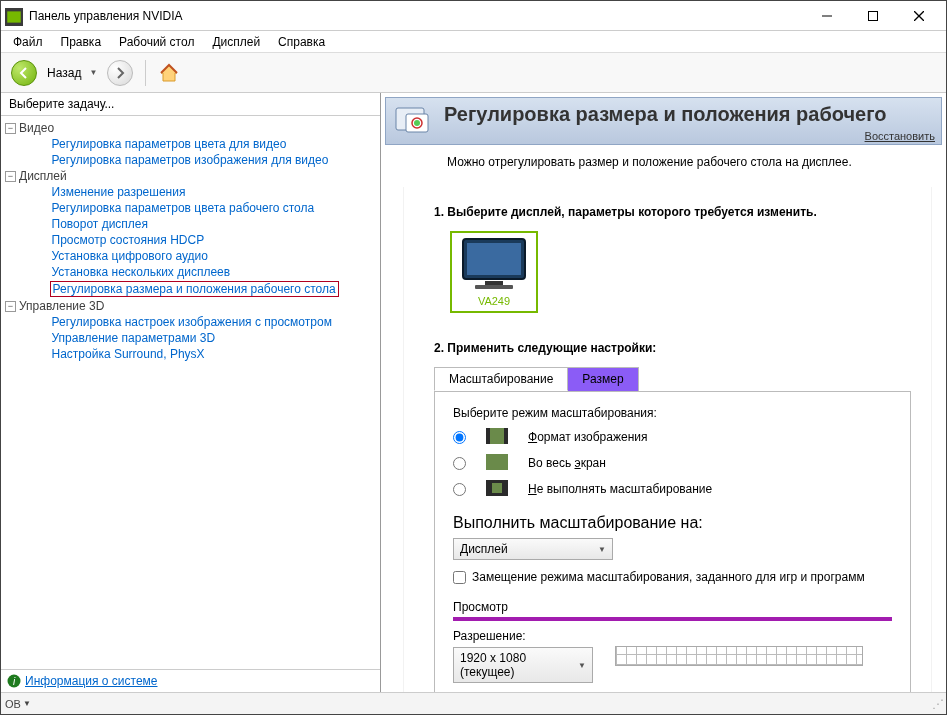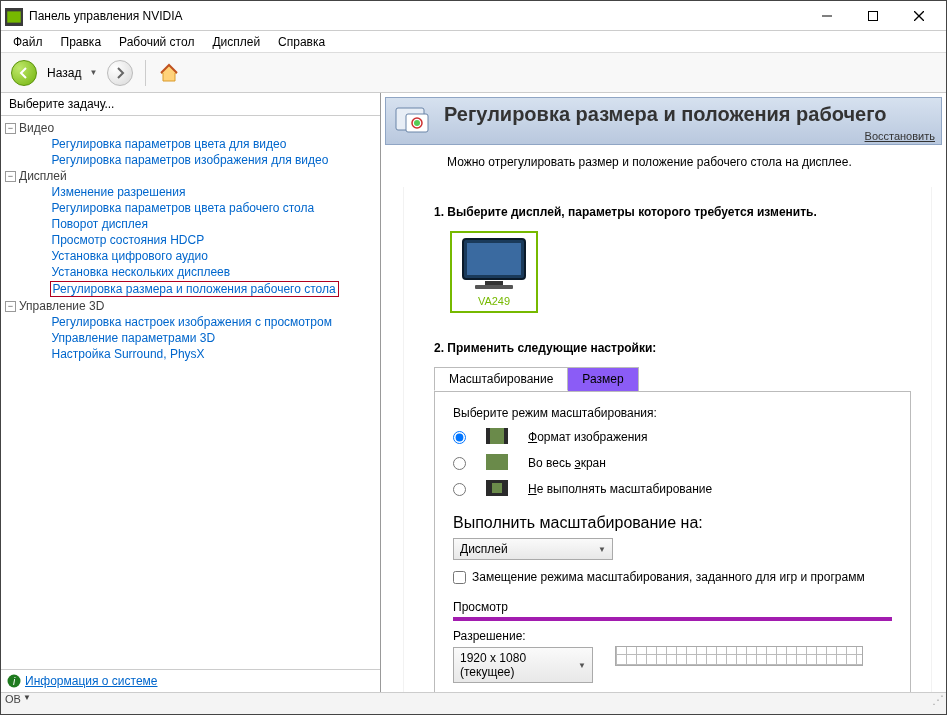--- a/index.html
+++ b/index.html
@@ -78,21 +78,21 @@
   .fieldset { margin-top:16px; }
   .fs-label { font-size:12px; }
   .fs-line { border-top:4px solid #a21caf; margin-top:3px; padding-top:8px; }
   .res-row { display:flex; align-items:center; gap:22px; }
   .preview-grid { width: 248px; height: 20px; background:
     repeating-linear-gradient(90deg, #bbb 0 1px, transparent 1px 10px),
     repeating-linear-gradient(0deg, #bbb 0 1px, transparent 1px 10px);
     border:1px solid #aaa; }
 
   
-  .statusbar { height:22px; border-top:1px solid #ccc; display:flex; align-items:flex-start; padding:0 4px; font-size:11px; color:#444; background:#f4f4f4; }
+  .statusbar { height:22px; border-top:1px solid #ccc; display:flex; align-items:center; padding:0 4px; font-size:11px; color:#444; background:#f4f4f4; }
   .statusbar .sb-caret { font-size:8px; margin-left:2px; }
   .statusbar .sb-grip { margin-left:auto; color:#aaa; font-size:12px; letter-spacing:-2px; }
 
   
   ::-webkit-scrollbar { width:17px; height:17px; }
   ::-webkit-scrollbar-track { background:#f0f0f0; }
   ::-webkit-scrollbar-thumb { background:#c4c4c4; border:1px solid #a8a8a8; }
   ::-webkit-scrollbar-button { background:#e8e8e8; height:17px; border:1px solid #bbb; }
 </style>
 </head>

